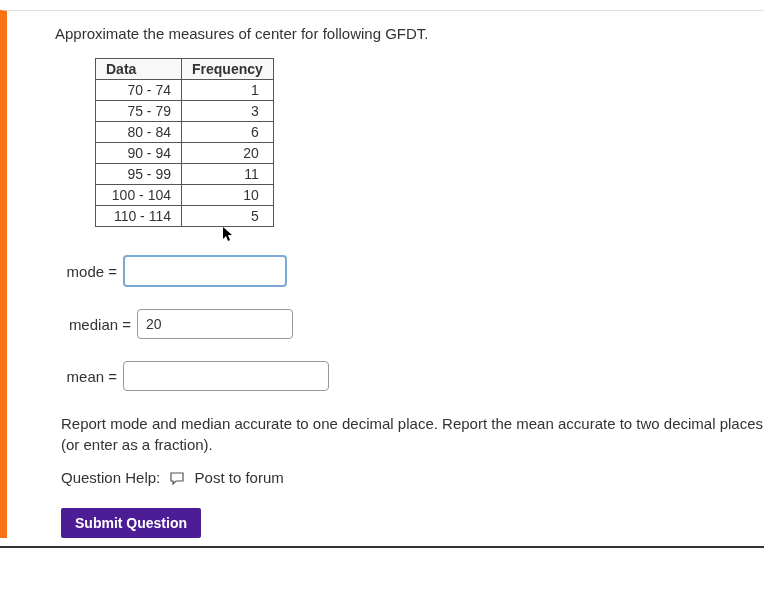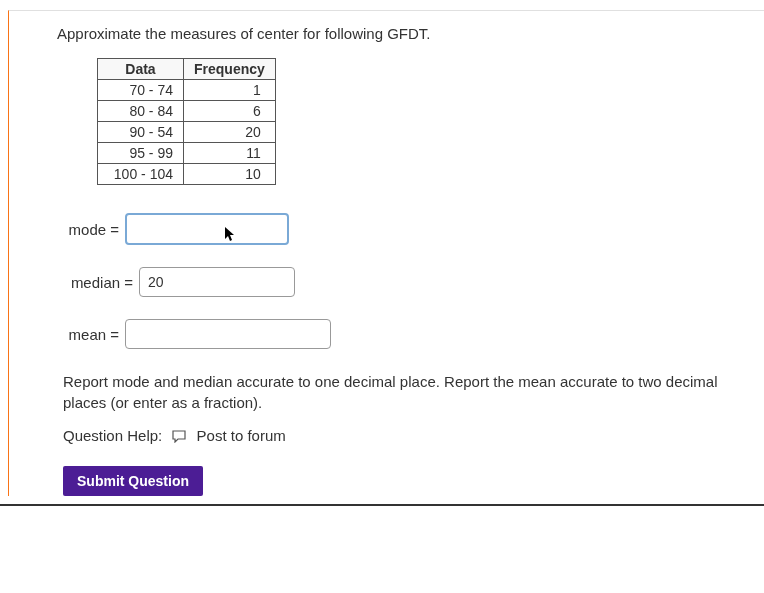--- a/index.html
+++ b/index.html
@@ -7,22 +7,21 @@
       font-family: "Helvetica Neue", Arial, sans-serif;
       font-size: 14px;
       color: #333;
       background: #fff;
       padding: 10px 0 0 0;
       width: 764px;
       position: relative;
     }
     .container {
       padding: 0 0 0 54px;
-      border-left: 1px solid #f97316;
-      margin-left: 8px;
+      border-left: 7px solid #f97316;
       border-top: 1px solid #e0e0e0;
       padding-top: 14px;
       position: relative;
     }
     .prompt-text {
       font-size: 15px;
       color: #333;
       margin-bottom: 16px;
       margin-left: -6px;
     }
@@ -32,21 +31,21 @@
       margin-bottom: 28px;
     }
     .gfdt-table th, .gfdt-table td {
       border: 1px solid #555;
       padding: 2px 10px;
       font-size: 14px;
       height: 18px;
     }
     .gfdt-table th {
       font-weight: bold;
-      text-align: center;
+      text-align: left;
       background: #f8f8f8;
     }
     .gfdt-table td.data-col { text-align: right; width: 86px; }
     .gfdt-table td.freq-col { text-align: right; width: 90px; padding-right: 14px;}
     .input-row {
       display: flex;
       align-items: center;
       margin-bottom: 22px;
     }
     .input-label {
@@ -134,34 +133,42 @@
         <th>Data</th>
         <th>Frequency</th>
       </tr>
     </thead>
     <tbody>
       <tr>
           <td class="data-col">70 - 74</td>
           <td class="freq-col">1</td>
         </tr>
       <tr>
+          <td class="data-col">75 - 79</td>
+          <td class="freq-col">3</td>
+        </tr>
+      <tr>
           <td class="data-col">80 - 84</td>
           <td class="freq-col">6</td>
         </tr>
       <tr>
-          <td class="data-col">90 - 54</td>
+          <td class="data-col">90 - 94</td>
           <td class="freq-col">20</td>
         </tr>
       <tr>
           <td class="data-col">95 - 99</td>
           <td class="freq-col">11</td>
         </tr>
       <tr>
           <td class="data-col">100 - 104</td>
           <td class="freq-col">10</td>
+        </tr>
+      <tr>
+          <td class="data-col">110 - 114</td>
+          <td class="freq-col">5</td>
         </tr>
     </tbody>
   </table>
 
   <svg class="cursor-arrow" width="12" height="16" viewBox="0 0 12 16">
     <path d="M0 0 L0 12 L3 9 L5 14 L7 13 L5 8 L9 8 Z" fill="#000"></path>
   </svg>
 
   <div class="input-row mode-row">
     <span class="input-label">mode =</span>

